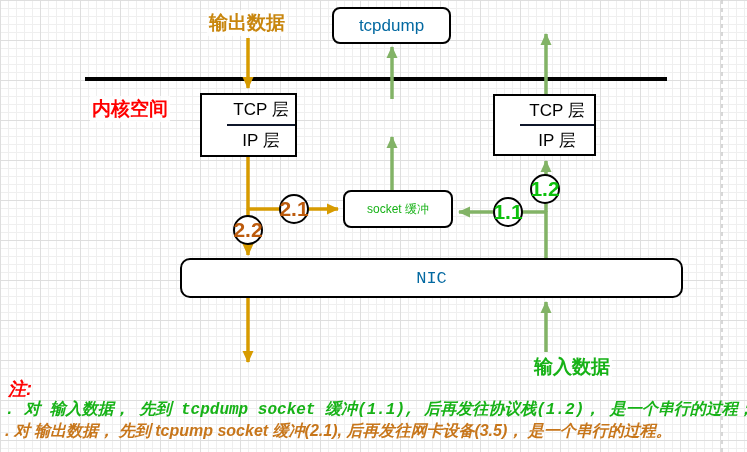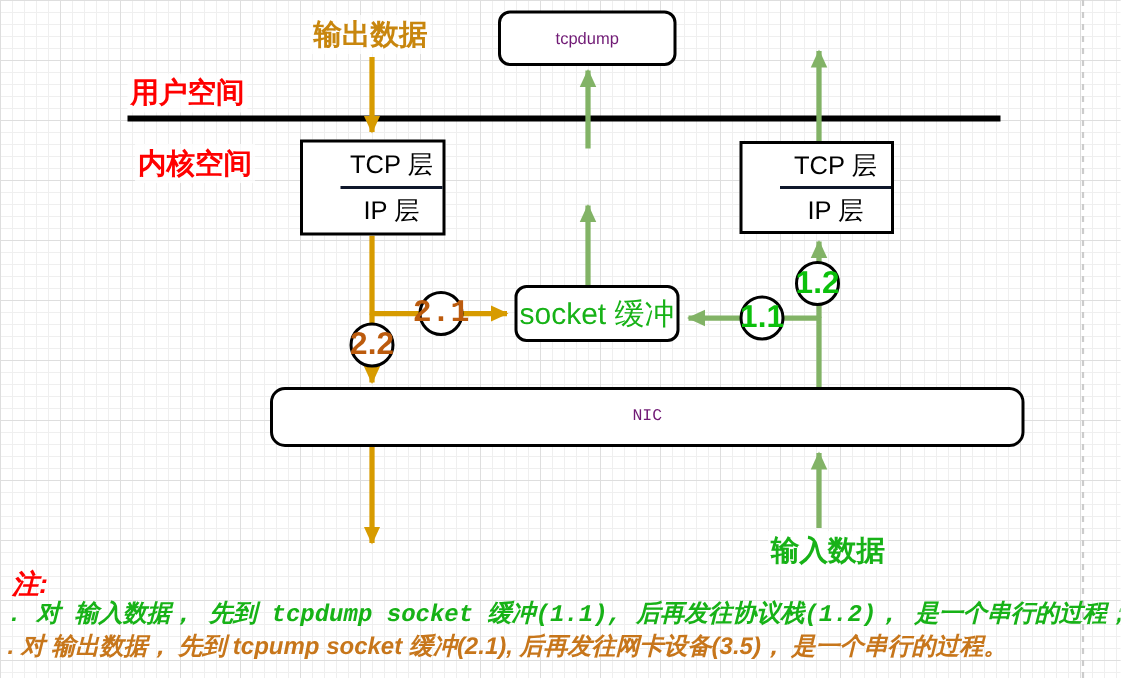--- a/index.html
+++ b/index.html
@@ -16,21 +16,21 @@
       linear-gradient(90deg,#efefef 1px, transparent 1px);
     background-size:40px 40px,40px 40px,8px 8px,8px 8px;
     padding-left:44px;
   }
   svg.wires{position:absolute;left:0;top:0;width:747px;height:452px;}
   .node{
     position:absolute;
     background:#ffffff;
     border:2px solid #000000;
     display:flex;align-items:center;justify-content:center;
-    font-size:11px;color:#701a75;
+    font-size:17px;color:#0369a1;
     box-sizing:border-box;
   }
   .rounded{border-radius:8px;}
   .stack{
     position:absolute;background:#fff;border:2px solid #000;
     box-sizing:border-box;display:flex;flex-direction:column;
   }
   .stack .cell{
     flex:1;display:flex;align-items:center;justify-content:center;
     font-size:17px;color:#000;margin-left:25px;
@@ -54,21 +54,21 @@
   .space-label{
     position:absolute;color:#ff0000;font-size:19px;font-weight:bold;
     background:rgba(255,255,255,.75);padding:0 2px;white-space:nowrap;
   }
   .flow-label{
     position:absolute;font-size:19px;font-weight:bold;white-space:nowrap;
     background:rgba(255,255,255,.75);padding:0 2px;
   }
   .flow-label.orange{color:#c8860e;}
   .flow-label.green{color:#17b217;}
-  .green-text{color:#17b217;font-size:20px;}
+  .green-text{color:#17b217;font-size:12px;}
   .note{
     position:absolute;font-style:italic;font-weight:bold;white-space:nowrap;
   }
   .note.heading{color:#ff0000;font-size:18px;}
   .note.l1{color:#17b217;font-size:16px;font-family:Liberation Mono, monospace;}
   .note.l2{color:#c7761b;font-size:16px;}
 </style>
 </head>
 <body>
 
@@ -99,42 +99,41 @@
       <path d="M546 352 L546 302" marker-end="url(#ah-g)"></path>
       <path d="M546 258 L546 212 L459 212" marker-end="url(#ah-g)"></path>
       <path d="M546 212 L546 161" marker-end="url(#ah-g)"></path>
       <path d="M546 94 L546 34" marker-end="url(#ah-g)"></path>
       <path d="M392 190 L392 137" marker-end="url(#ah-g)"></path>
       <path d="M392 99 L392 47" marker-end="url(#ah-g)"></path>
     </g>
   </svg>
 
   <div class="flow-label orange" style="left:207px;top:10px;">输出数据</div>
-  <div class="space-label" style="left:85px;top:49px;">用户空间</div>
   <div class="space-label" style="left:90px;top:96px;">内核空间</div>
-  <div class="flow-label green" style="left:512px;top:354px;">输入数据</div>
+  <div class="flow-label green" style="left:532px;top:354px;">输入数据</div>
 
   <div class="node rounded" style="left:332px;top:7px;width:119px;height:37px;">tcpdump</div>
 
   <div class="stack" style="left:200px;top:93px;width:97px;height:64px;">
     <div class="cell">TCP 层</div>
     <div class="cell">IP 层</div>
   </div>
 
   <div class="stack" style="left:493px;top:94px;width:103px;height:62px;">
     <div class="cell">TCP 层</div>
     <div class="cell">IP 层</div>
   </div>
 
 
   <div class="node rounded green-text" style="left:343px;top:190px;width:110px;height:38px;">socket 缓冲</div>
 
   <div class="node rounded" style="left:180px;top:258px;width:503px;height:40px;border-radius:10px;font-family:Liberation Mono, monospace;">NIC</div>
 
-  <div class="badge orange" style="left:279px;top:194px;font-family:Liberation Mono, monospace;">2.1</div>
+  <div class="badge orange" style="left:279px;top:194px;">2.1</div>
   <div class="badge orange" style="left:233px;top:215px;">2.2</div>
   <div class="badge green" style="left:493px;top:197px;">1.1</div>
   <div class="badge green" style="left:530px;top:174px;">1.2</div>
 
   <div class="note heading" style="left:8px;top:377px;">注:</div>
   <div class="note l1" style="left:5px;top:399px;">. 对 输入数据， 先到 tcpdump socket 缓冲(1.1), 后再发往协议栈(1.2)， 是一个串行的过程；</div>
   <div class="note l2" style="left:5px;top:421px;">. 对 输出数据， 先到 tcpump socket 缓冲(2.1), 后再发往网卡设备(3.5)， 是一个串行的过程。</div>
 
 </div>
 

